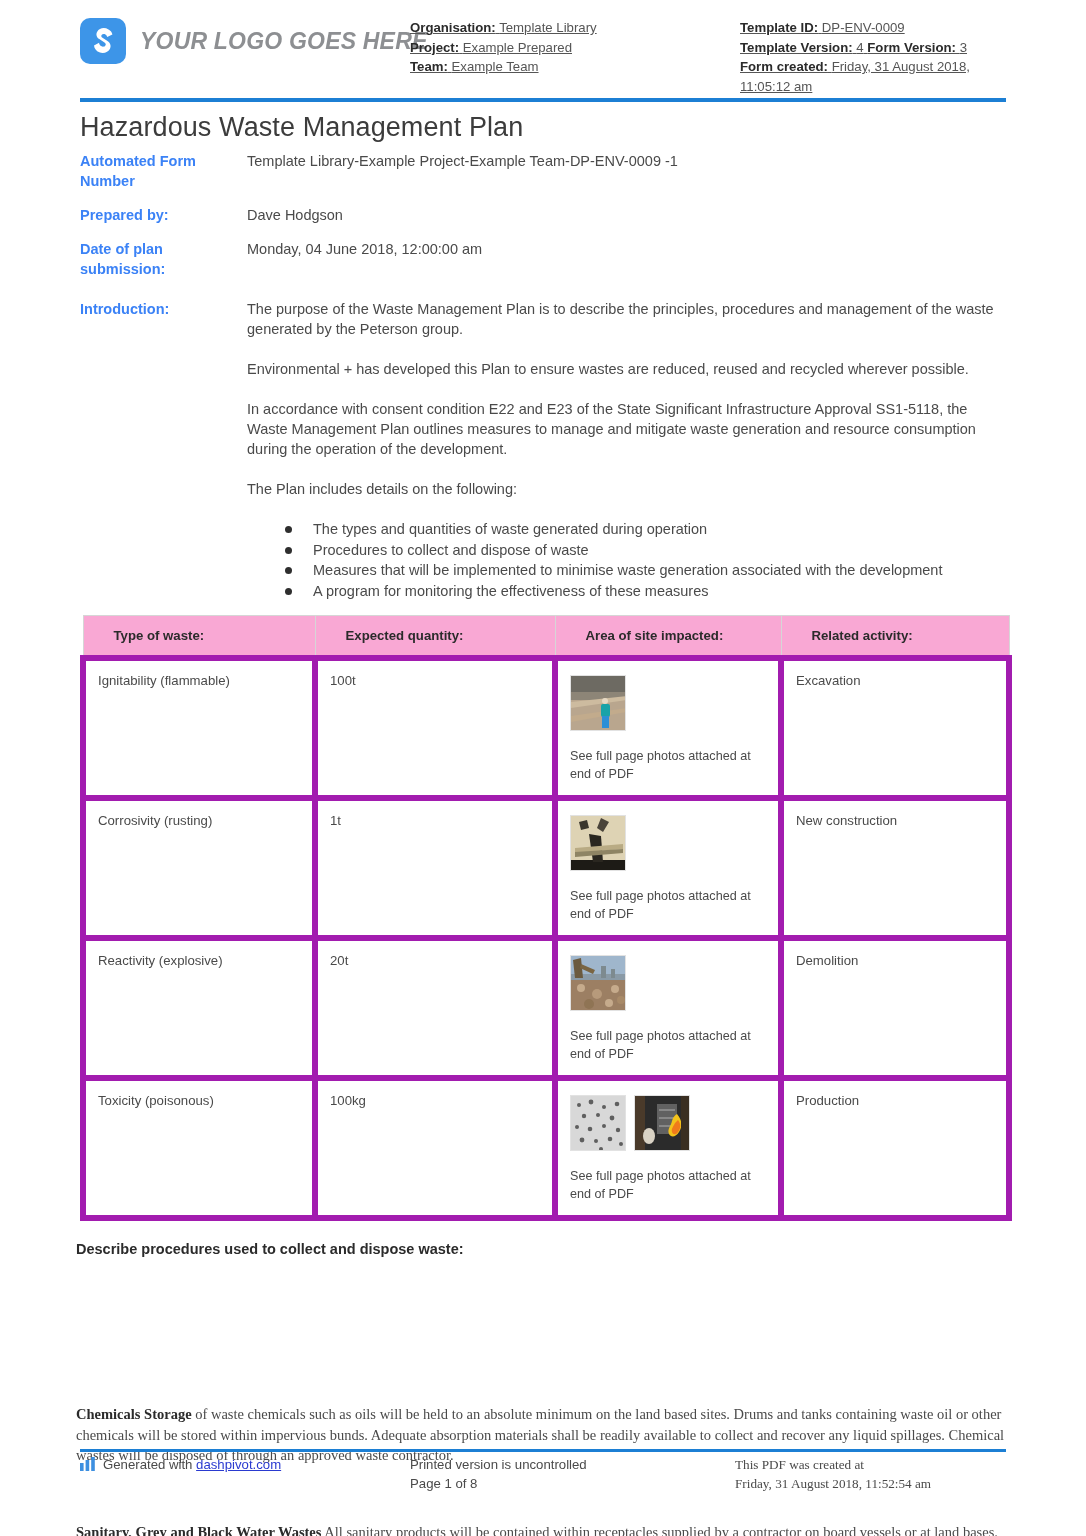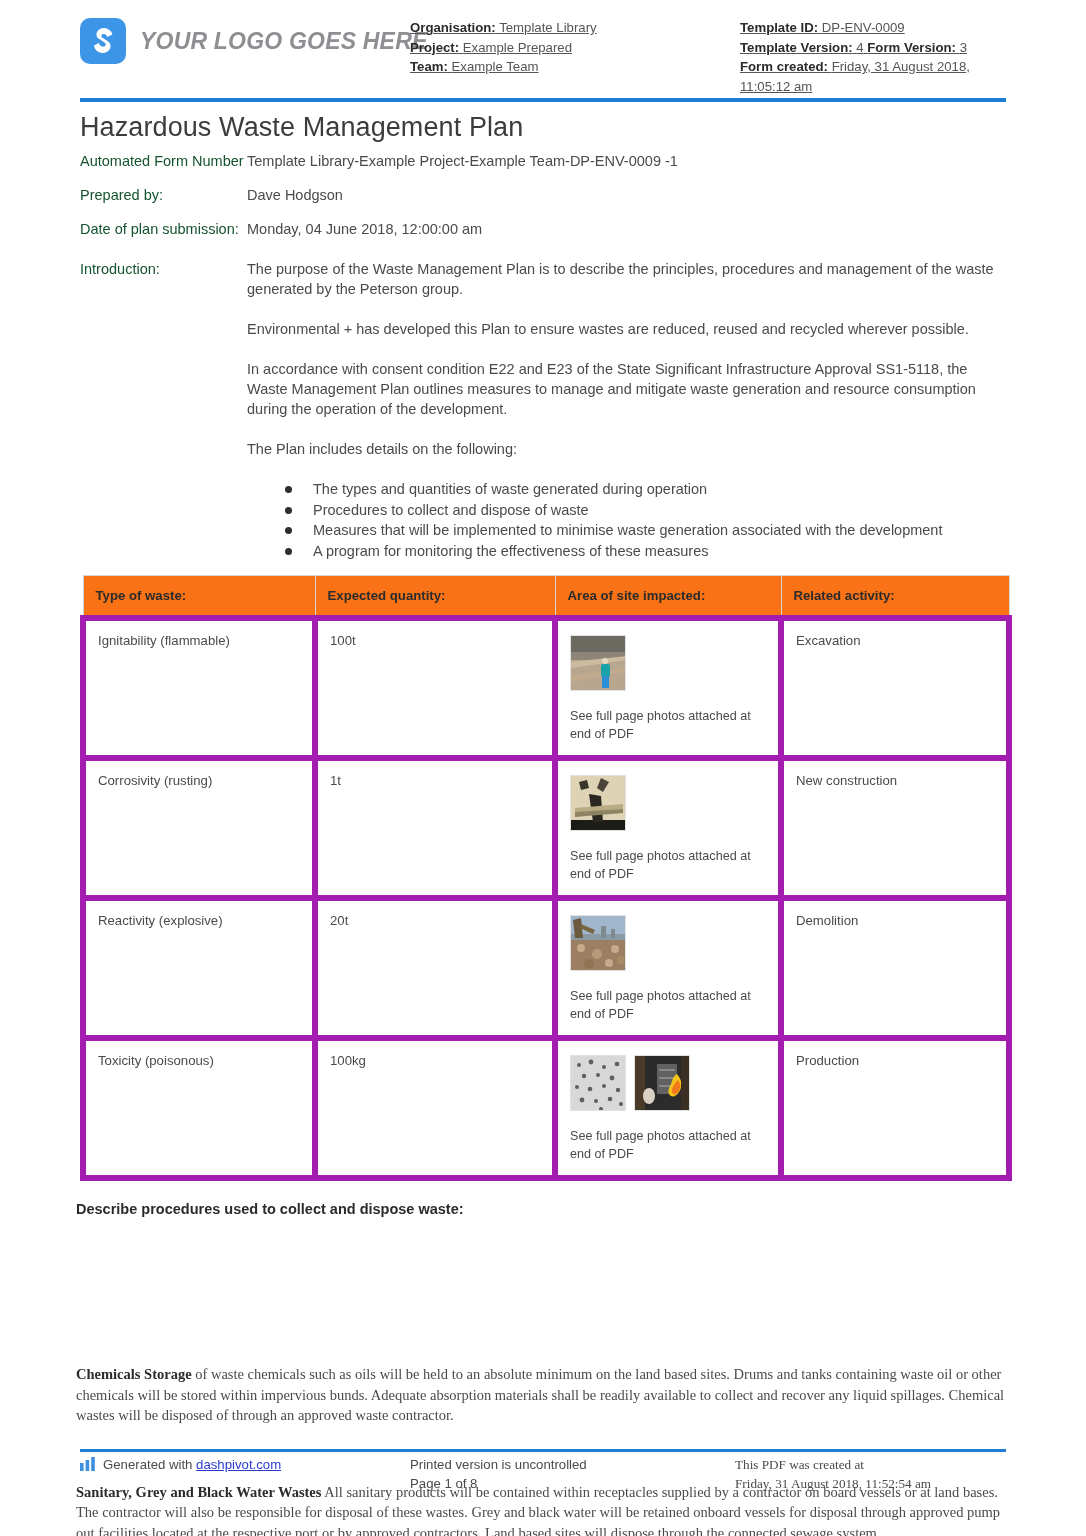--- a/index.html
+++ b/index.html
@@ -55,22 +55,22 @@
     margin: 10px 80px 8px 80px;
     letter-spacing: .1px;
   }
 
   
   .fields { margin: 0 80px; }
   .field-row { display: flex; align-items: flex-start; margin-bottom: 14px; }
   .field-label {
     flex: 0 0 165px;
     font-size: 14.5px;
-    font-weight: normal;
-    color: #14532d;
+    font-weight: bold;
+    color: #3b82f6;
     line-height: 20px;
   }
   .field-value {
     flex: 1 1 auto;
     font-size: 14.5px;
     color: #4a4a4a;
     line-height: 20px;
     padding-left: 2px;
   }
   .field-value p { margin: 0 0 20px 0; }
@@ -102,27 +102,27 @@
     color: #2b2b2b;
   }
   table.waste {
     margin: 0 80px;
     width: 926px;
     border-collapse: collapse;
     border: 1px solid #c9c9c9;
     table-layout: fixed;
   }
   table.waste th {
-    background: #f97316;
+    background: #f9a8d4;
     border: 1px solid #d6d6d6;
     text-align: left;
     font-size: 13.2px;
     font-weight: bold;
     color: #2b2b2b;
-    padding: 12px 12px;
+    padding: 12px 30px;
     height: 38px;
   }
   table.waste td {
     border: 6px solid #a21caf;
     vertical-align: top;
     font-size: 13.2px;
     color: #4a4a4a;
     padding: 12px 12px;
   }
   .col-a { width: 232px; }

